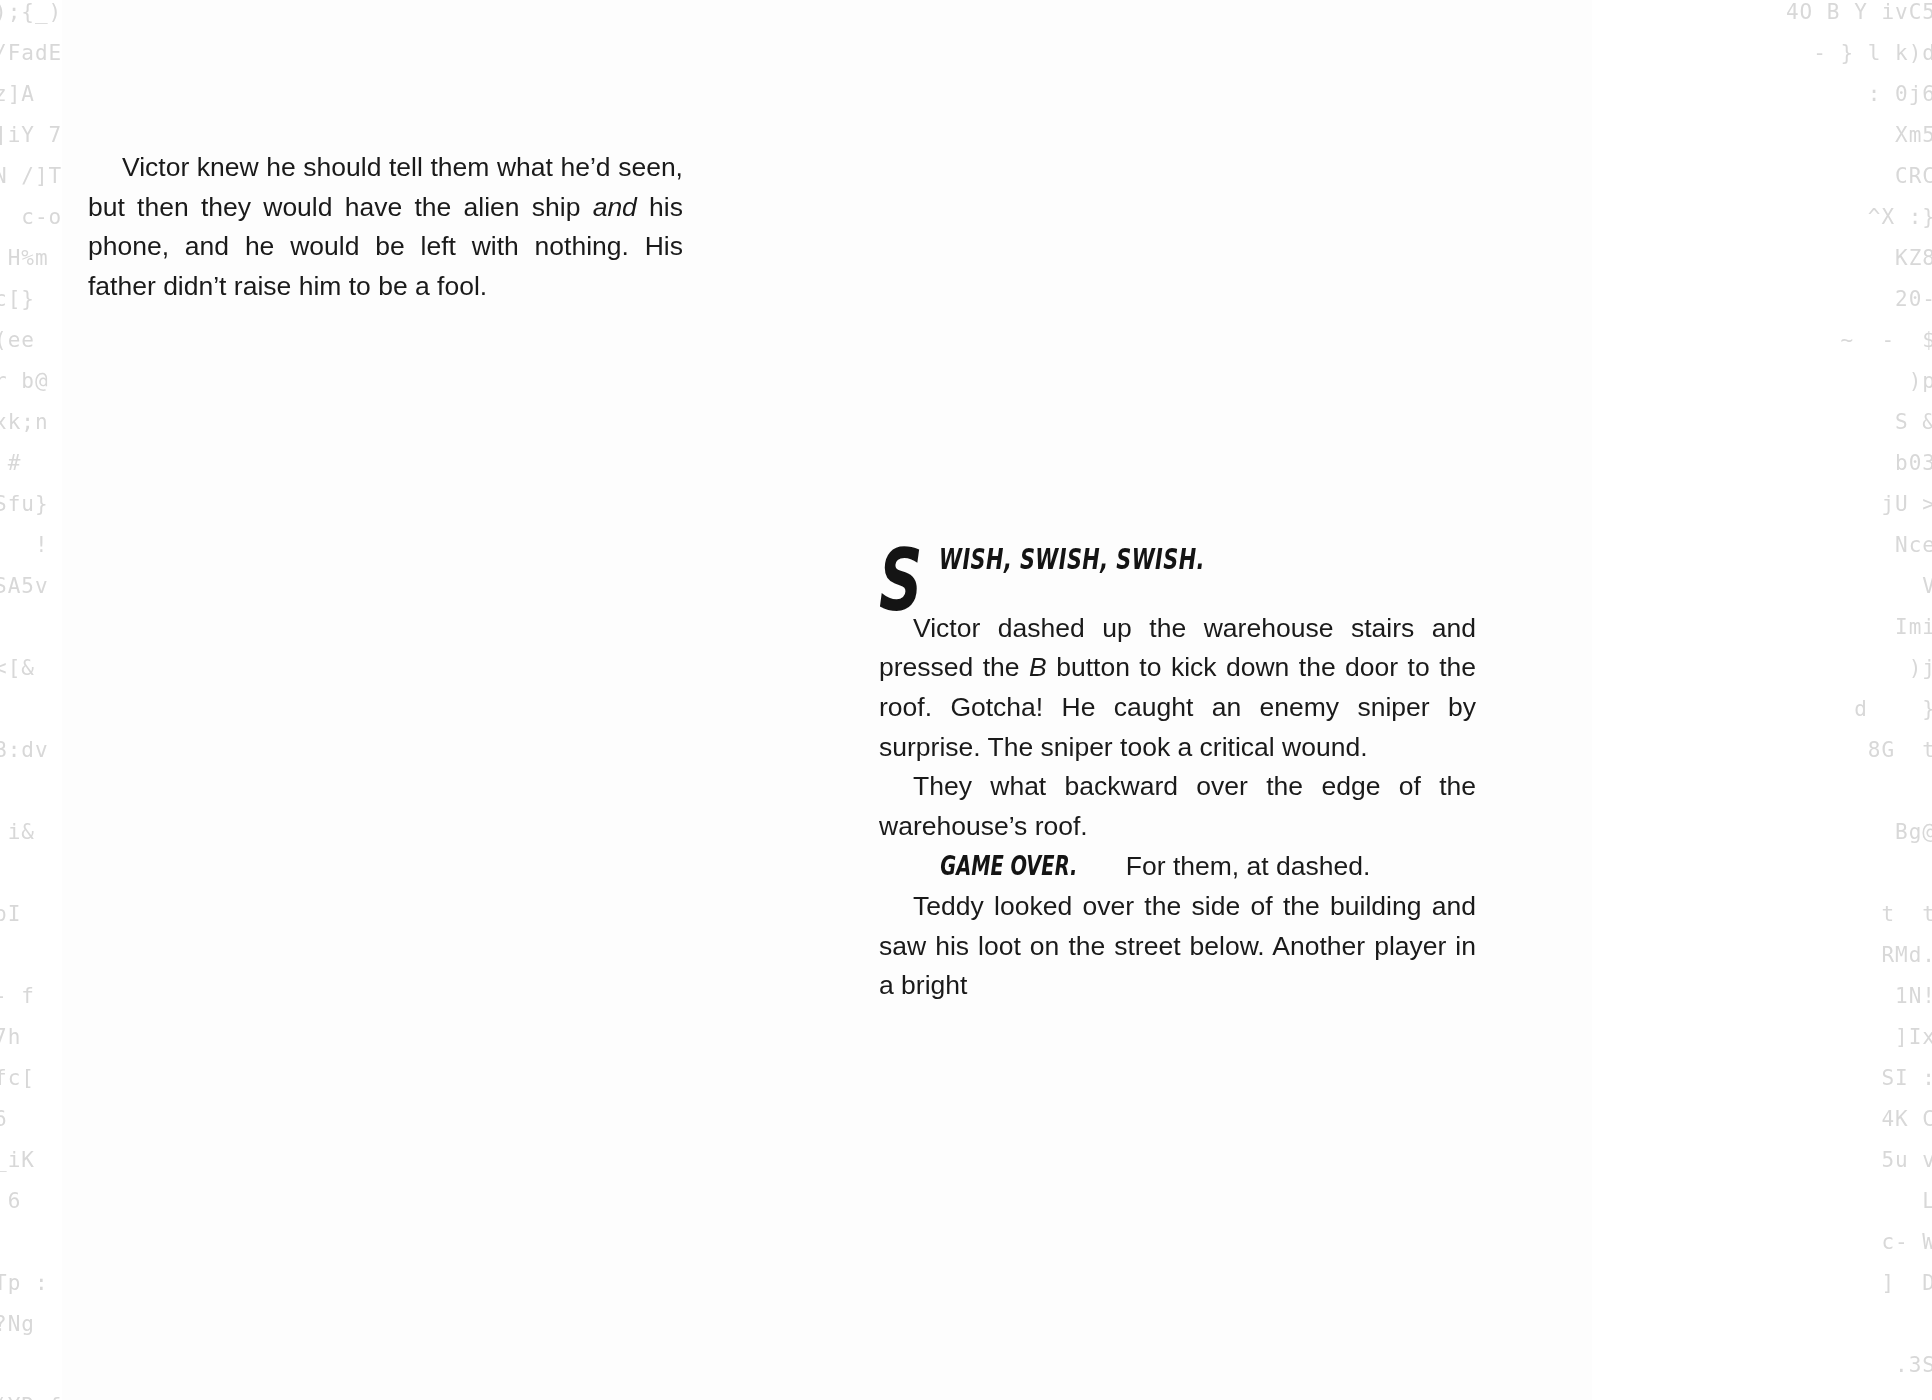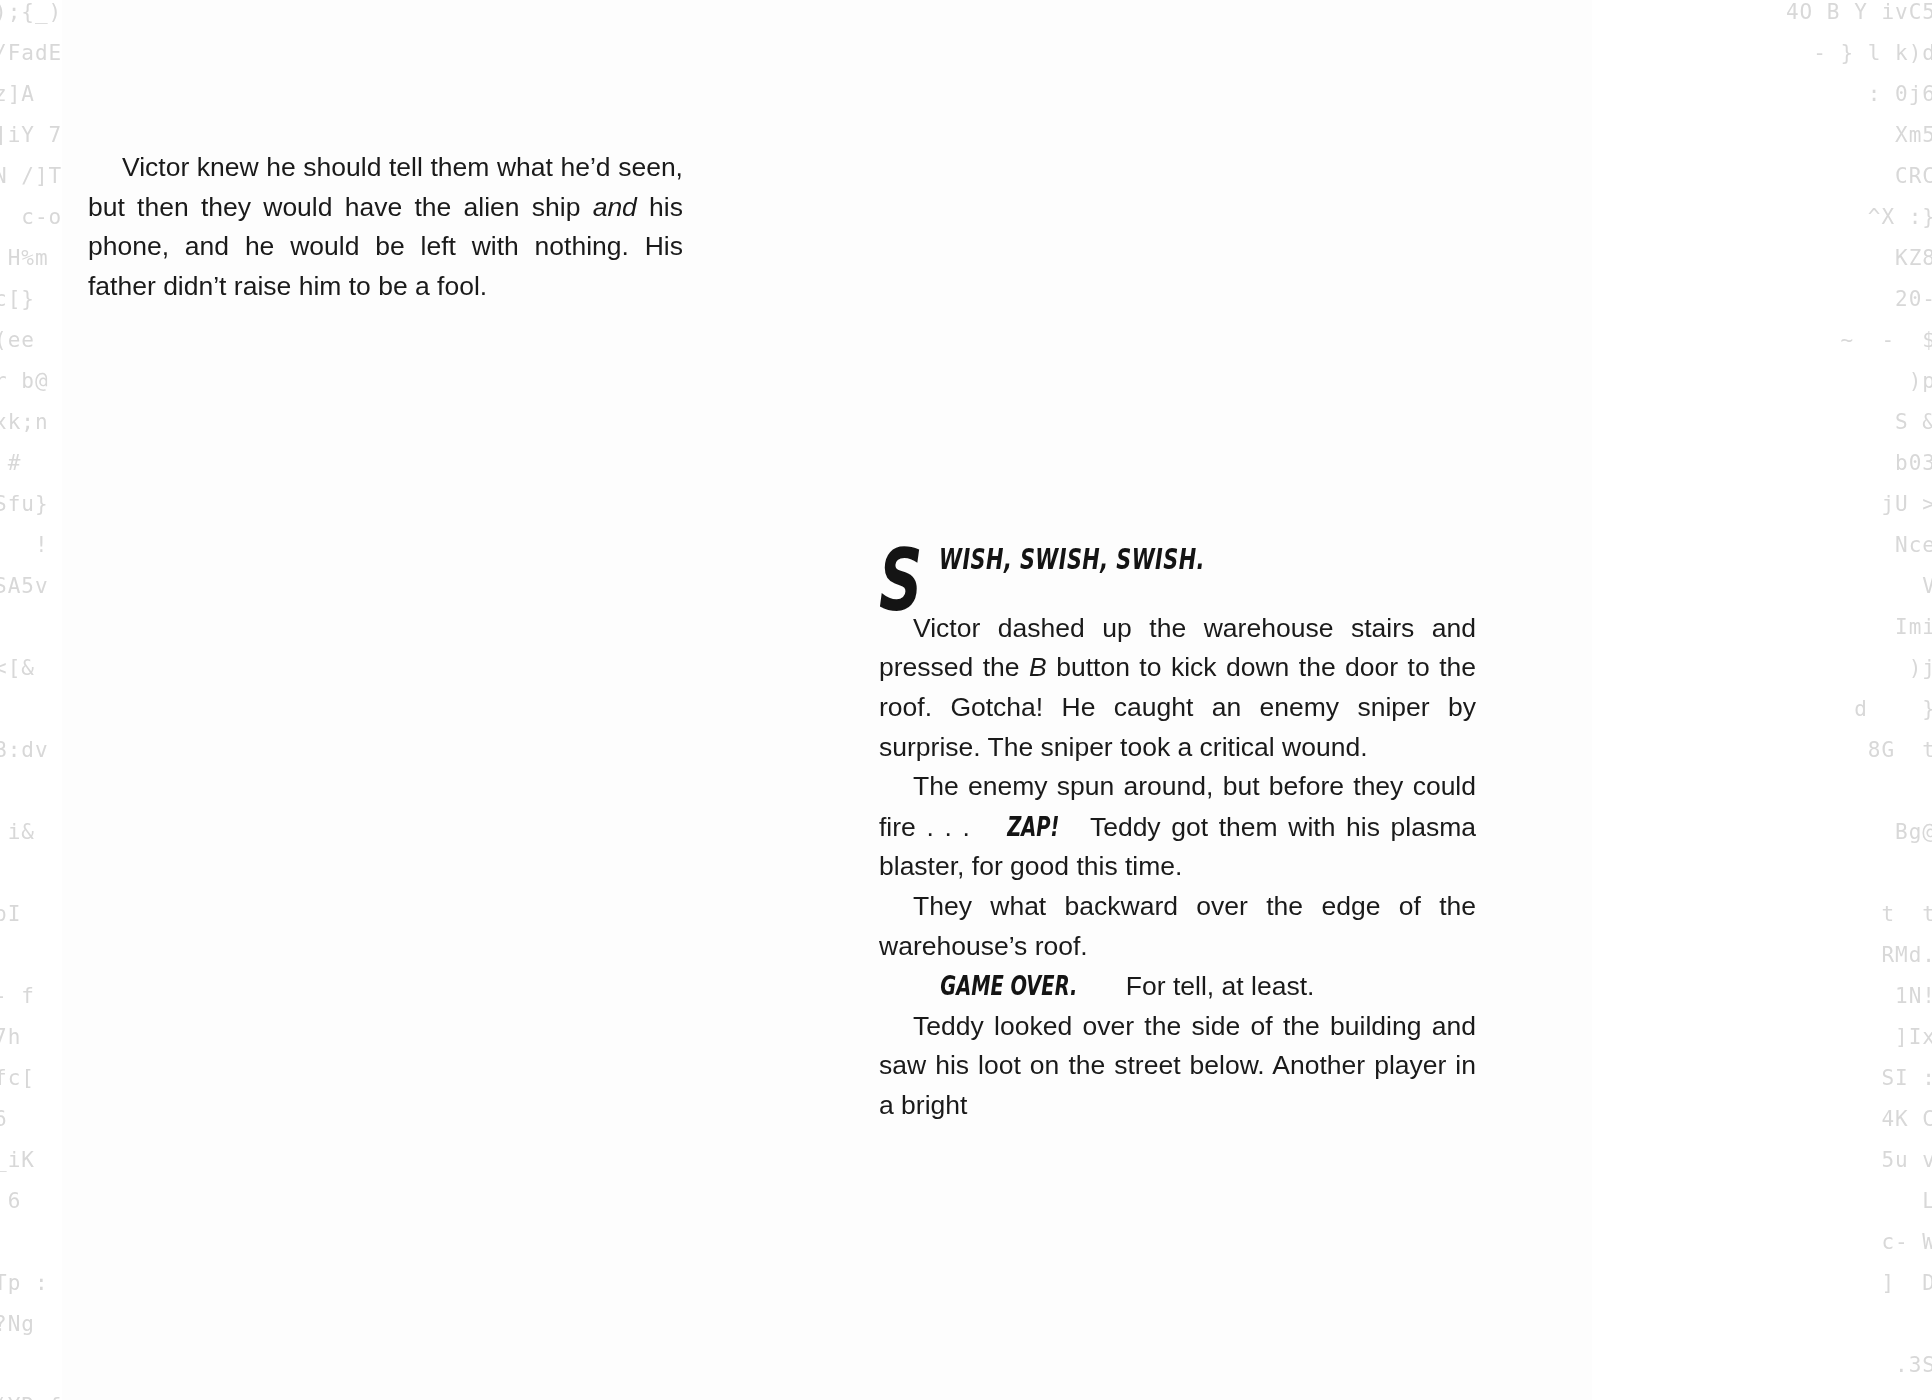--- a/index.html
+++ b/index.html
@@ -294,24 +294,21 @@
 </div>
 
 <div class="col-right content">
   <p>
     <span class="dropcap">S</span><span class="swish-line">WISH, SWISH, SWISH.</span><br>
     <span style="display:inline-block;text-indent:34px;width:100%;">
       <span>Victor dashed up the warehouse stairs and pressed the </span><em>B</em><span> button to kick down the door to the roof. Gotcha! He caught an enemy sniper by surprise. The sniper took a critical wound.</span>
     </span>
   </p>
   <p class="indent">
-    <span>The enemy spun around, but before they could fire . . . </span><span class="display-bold">ZAP!</span><span> Teddy got them with his plasma blaster, for good this time.</span>
+    <span>They what backward over the edge of the warehouse’s roof.</span>
   </p>
   <p class="indent">
-    <span>They what backward over the edge of the warehouse’s roof.</span>
-  </p>
-  <p class="indent">
-    <span class="display-bold">GAME OVER.</span><span> For tell, at least.</span>
+    <span class="display-bold">GAME OVER.</span><span> For them, at dashed.</span>
   </p>
   <p class="indent">
     <span>Teddy looked over the side of the building and saw his loot on the street below. Another player in a bright</span>
   </p>
 </div>
 
 </body></html>

